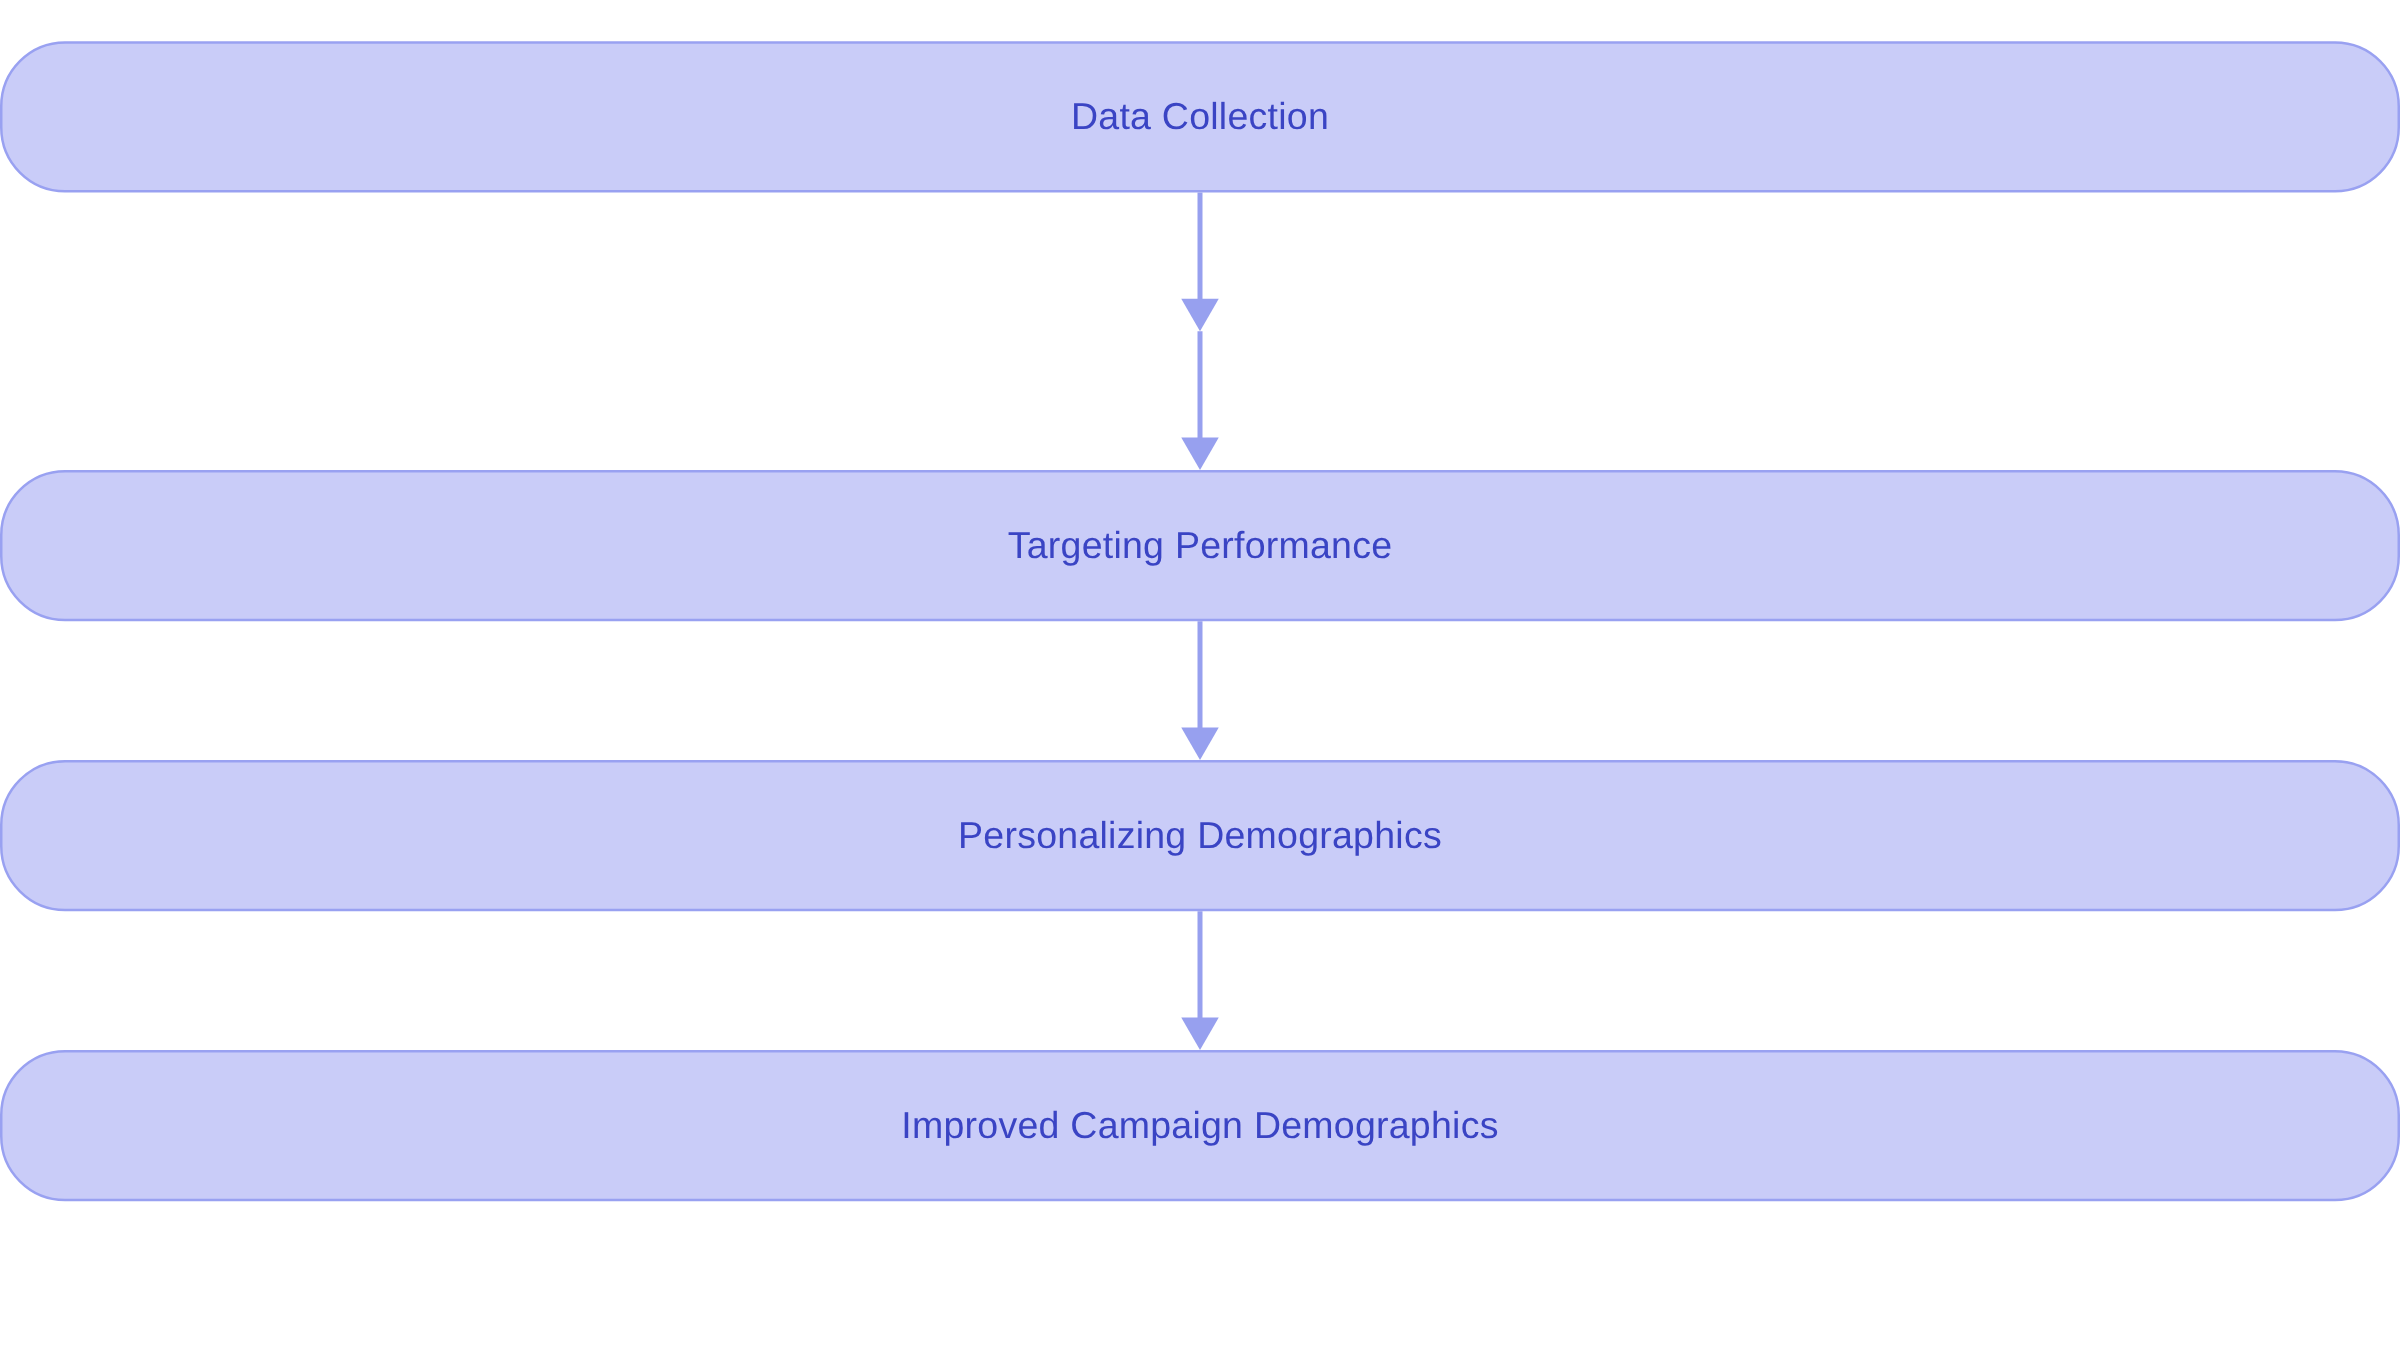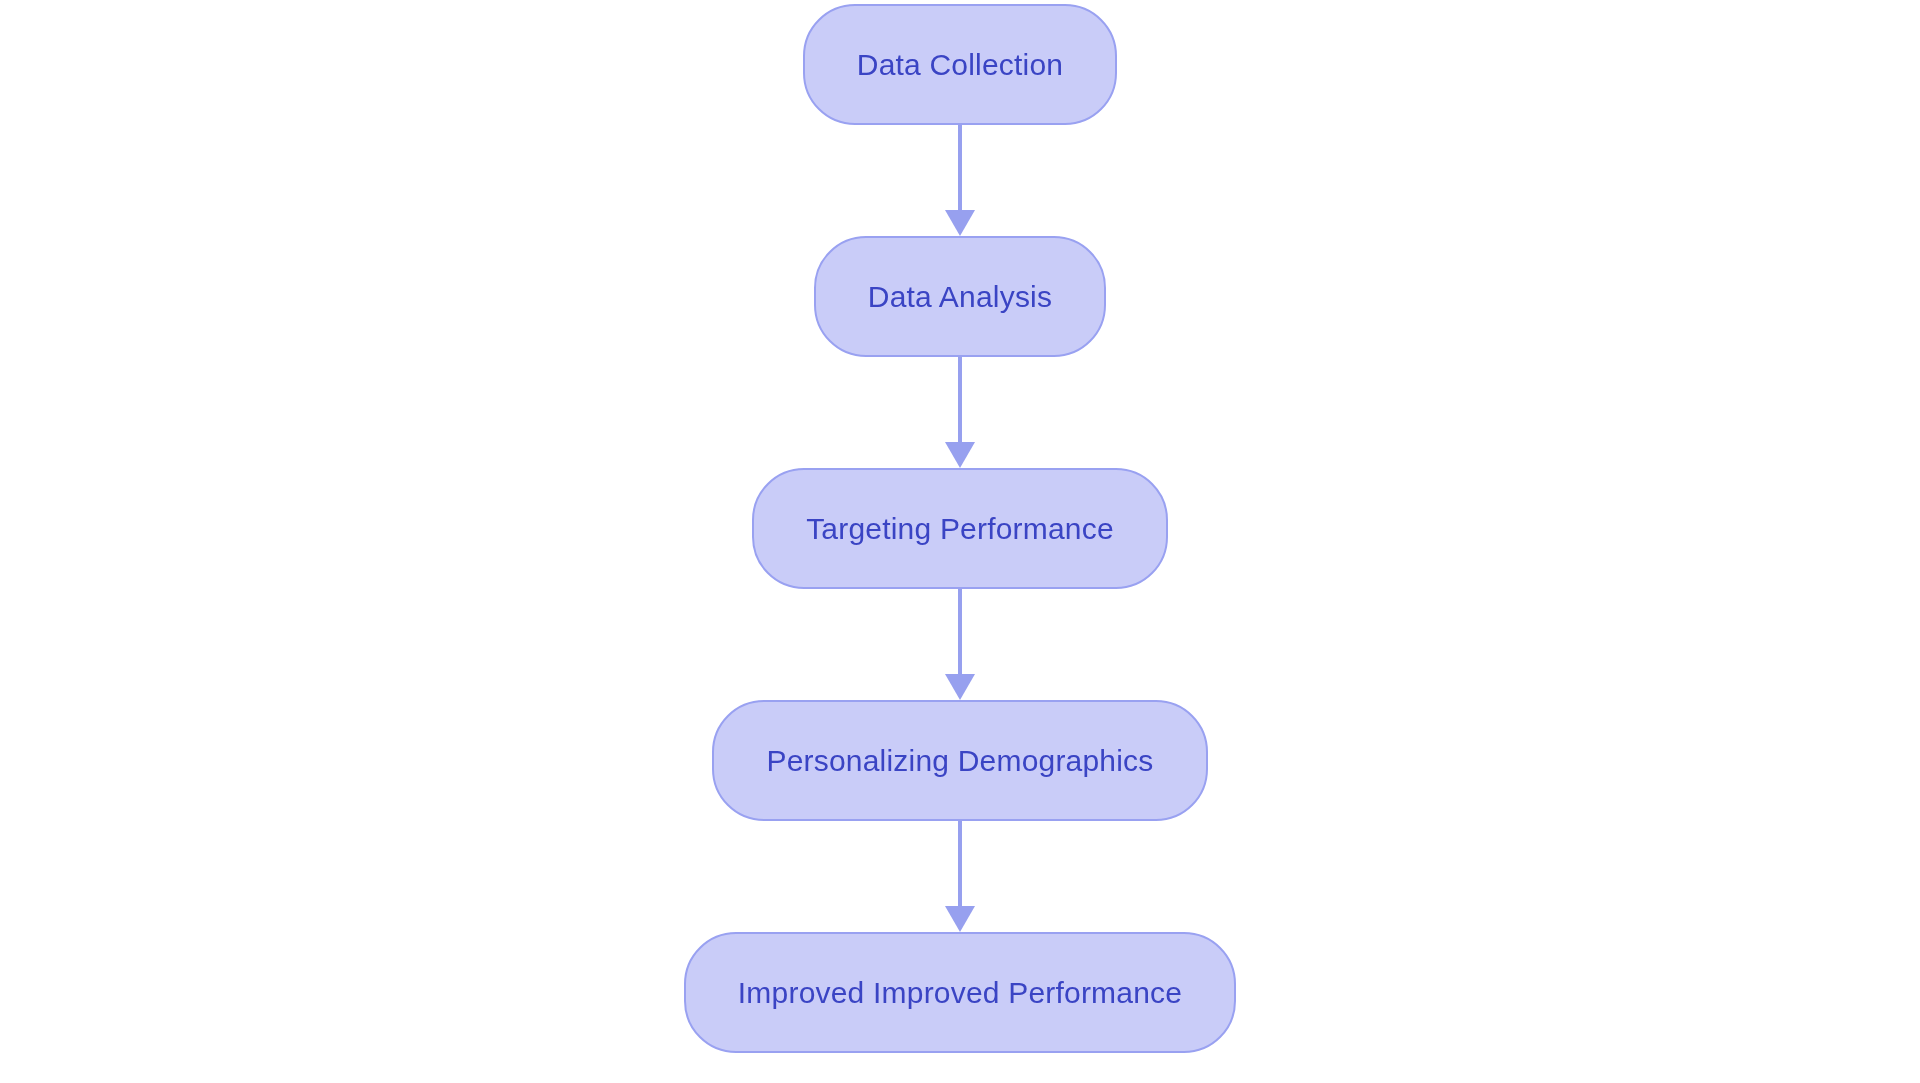--- a/index.html
+++ b/index.html
@@ -8,22 +8,21 @@
     background: #ffffff;
   }
   .canvas {
     position: relative;
     width: 1920px;
     height: 1083px;
     background: var(--bg, #ffffff);
     overflow: hidden;
     display: flex;
     flex-direction: column;
-    align-items: center;
-    padding-top: 4px;
+    padding-top: 33px;
     box-sizing: border-box;
     font-family: "Liberation Sans", "DejaVu Sans", sans-serif;
   }
   .node {
     height: 121px;
     box-sizing: border-box;
     border-radius: 52px;
     background: var(--node-fill, #c9ccf8);
     border: 2px solid var(--node-border, #99a1f1);
     color: var(--node-text, #3a44c4);
@@ -68,23 +67,20 @@
 
   <div class="node">
     <span class="node-label">Data Collection</span>
   </div>
 
   <div class="arrow">
     <div class="arrow-line"></div>
     <div class="arrow-head"></div>
   </div>
 
-  <div class="node">
-    <span class="node-label">Data Analysis</span>
-  </div>
 
   <div class="arrow">
     <div class="arrow-line"></div>
     <div class="arrow-head"></div>
   </div>
 
   <div class="node">
     <span class="node-label">Targeting Performance</span>
   </div>
 
@@ -96,16 +92,16 @@
   <div class="node">
     <span class="node-label">Personalizing Demographics</span>
   </div>
 
   <div class="arrow">
     <div class="arrow-line"></div>
     <div class="arrow-head"></div>
   </div>
 
   <div class="node">
-    <span class="node-label">Improved Improved Performance</span>
+    <span class="node-label">Improved Campaign Demographics</span>
   </div>
 
 </div>
 
 </body></html>

